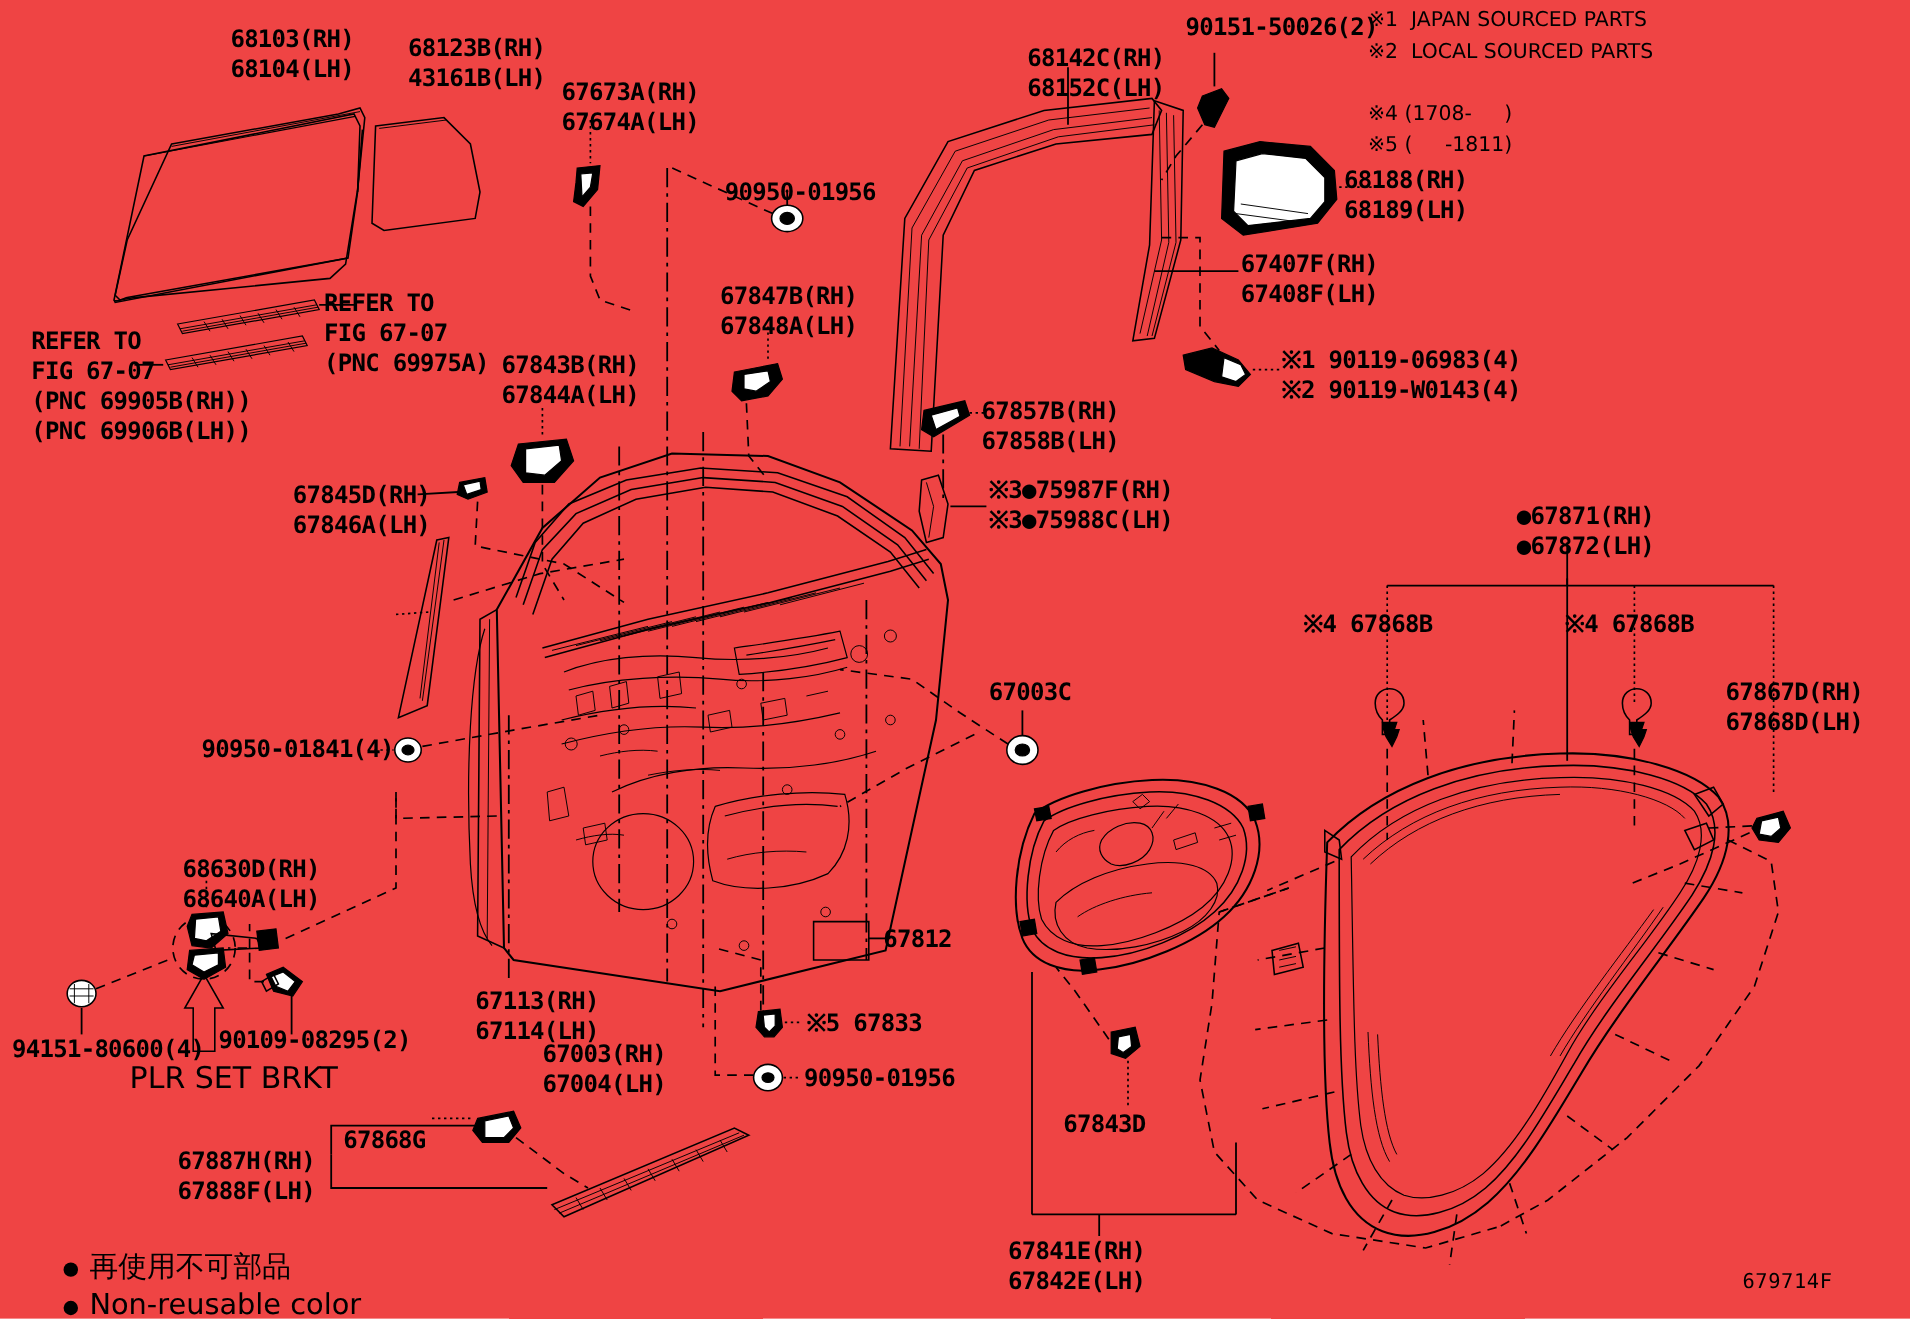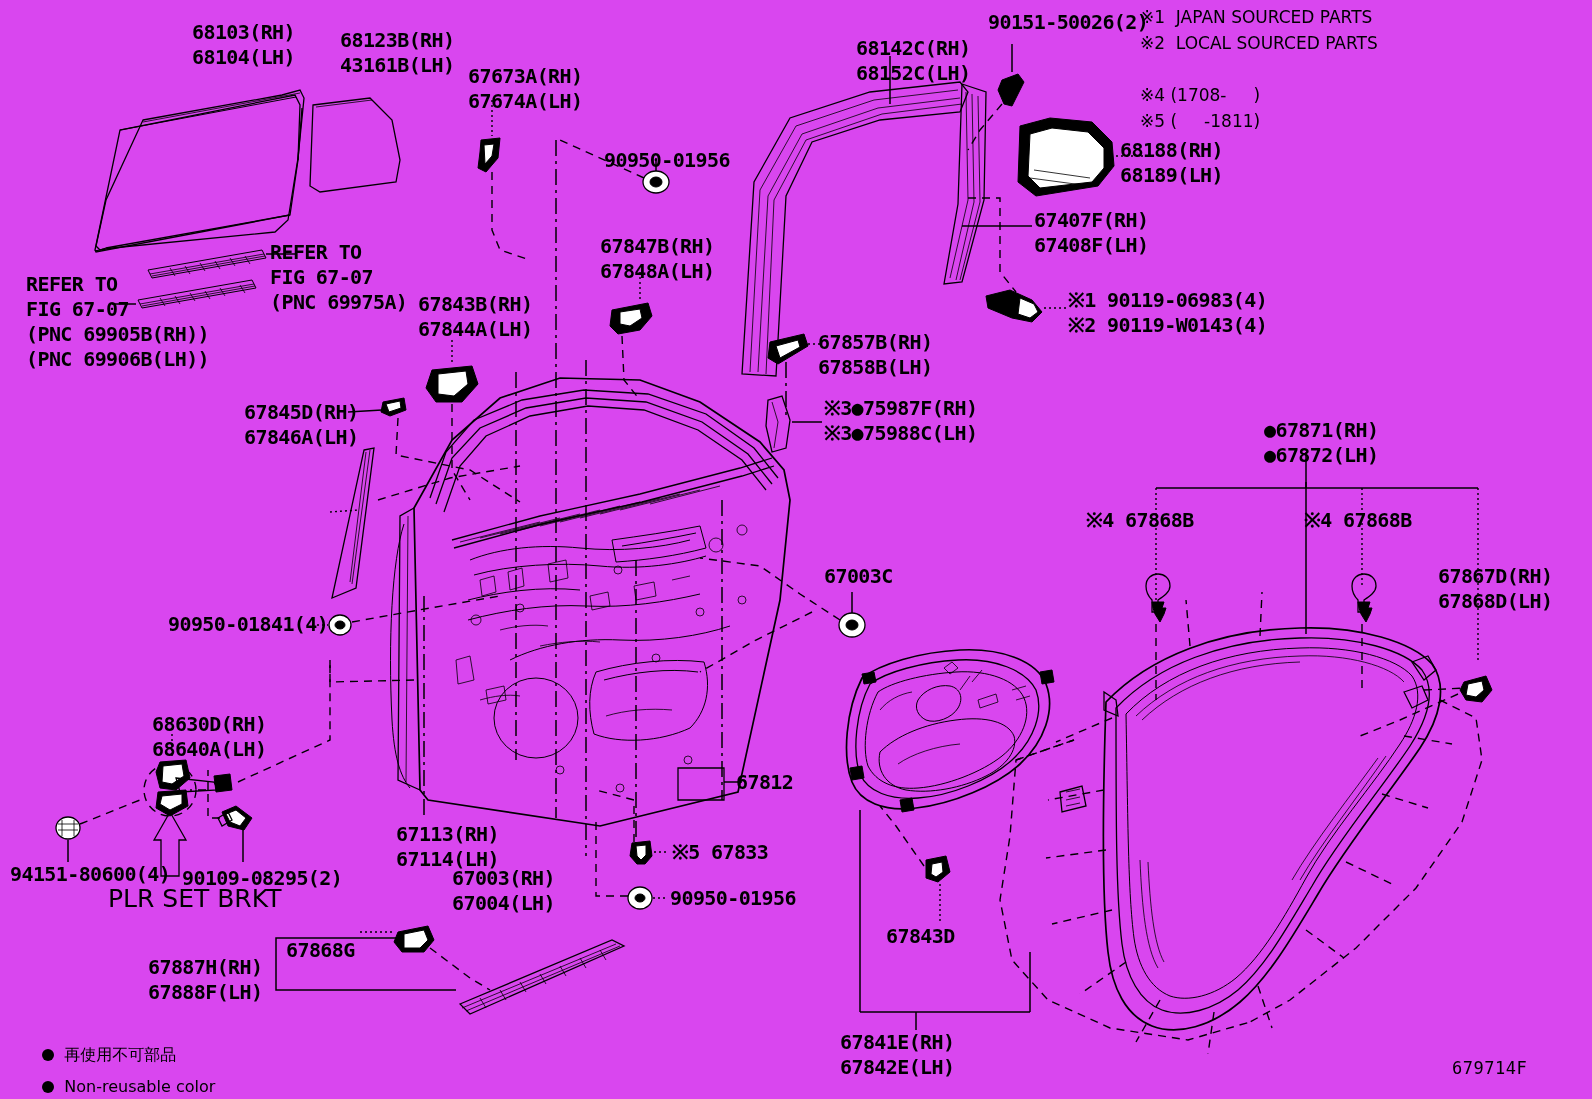--- a/index.html
+++ b/index.html
@@ -1,19 +1,19 @@
 <!DOCTYPE html>
 <html><head>
 <meta charset="utf-8">
 <style>
   html,body{margin:0;padding:0;background:#fff;}
   #page{
     position:relative;
     width:1592px;height:1099px;
-    background:#d946ef;
+    background:#ef4444;
     overflow:hidden;
     font-family:"DejaVu Sans Mono","Liberation Mono",monospace;
     color:#000;
   }
   
   .lbl{
     position:absolute;
     font-family:"DejaVu Sans Mono","Liberation Mono",monospace;
     font-size:20px;
     font-weight:700;
@@ -34,21 +34,21 @@
   .figid{
     position:absolute;
     font-family:"DejaVu Sans Mono","Liberation Mono",monospace;
     font-size:17px;
     letter-spacing:0.5px;
     color:#000;
   }
   .foot{
     position:absolute;
     font-family:"DejaVu Sans","Liberation Sans",sans-serif;
-    font-size:16px;
+    font-size:24px;
     line-height:30px;
     white-space:pre;
     color:#000;
   }
   .dot-s{
     display:inline-block;
     width:12px;height:12px;
     border-radius:50%;
     background:#000;
     vertical-align:-1px;
@@ -469,21 +469,21 @@
 67844A(LH)</div>
   <div class="lbl" style="left:244px;top:400px;">67845D(RH)
 67846A(LH)</div>
 
 
   <div class="lbl" style="left:168px;top:612px;">90950-01841(4)</div>
 
   <div class="lbl" style="left:152px;top:712px;">68630D(RH)
 68640A(LH)</div>
   <div class="lbl" style="left:10px;top:862px;">94151-80600(4)</div>
-  <div class="lbl" style="left:182px;top:854px;margin-top:12px;">90109-08295(2)</div>
+  <div class="lbl" style="left:182px;top:854px;">90109-08295(2)</div>
   <div class="foot" style="left:108px;top:884px;font-size:25px;">PLR SET BRKT</div>
 
   <div class="lbl" style="left:396px;top:822px;">67113(RH)
 67114(LH)</div>
   <div class="lbl" style="left:452px;top:866px;">67003(RH)
 67004(LH)</div>
 
   <div class="lbl" style="left:148px;top:955px;">67887H(RH)
 67888F(LH)</div>
   <div class="lbl" style="left:286px;top:938px;">67868G</div>

